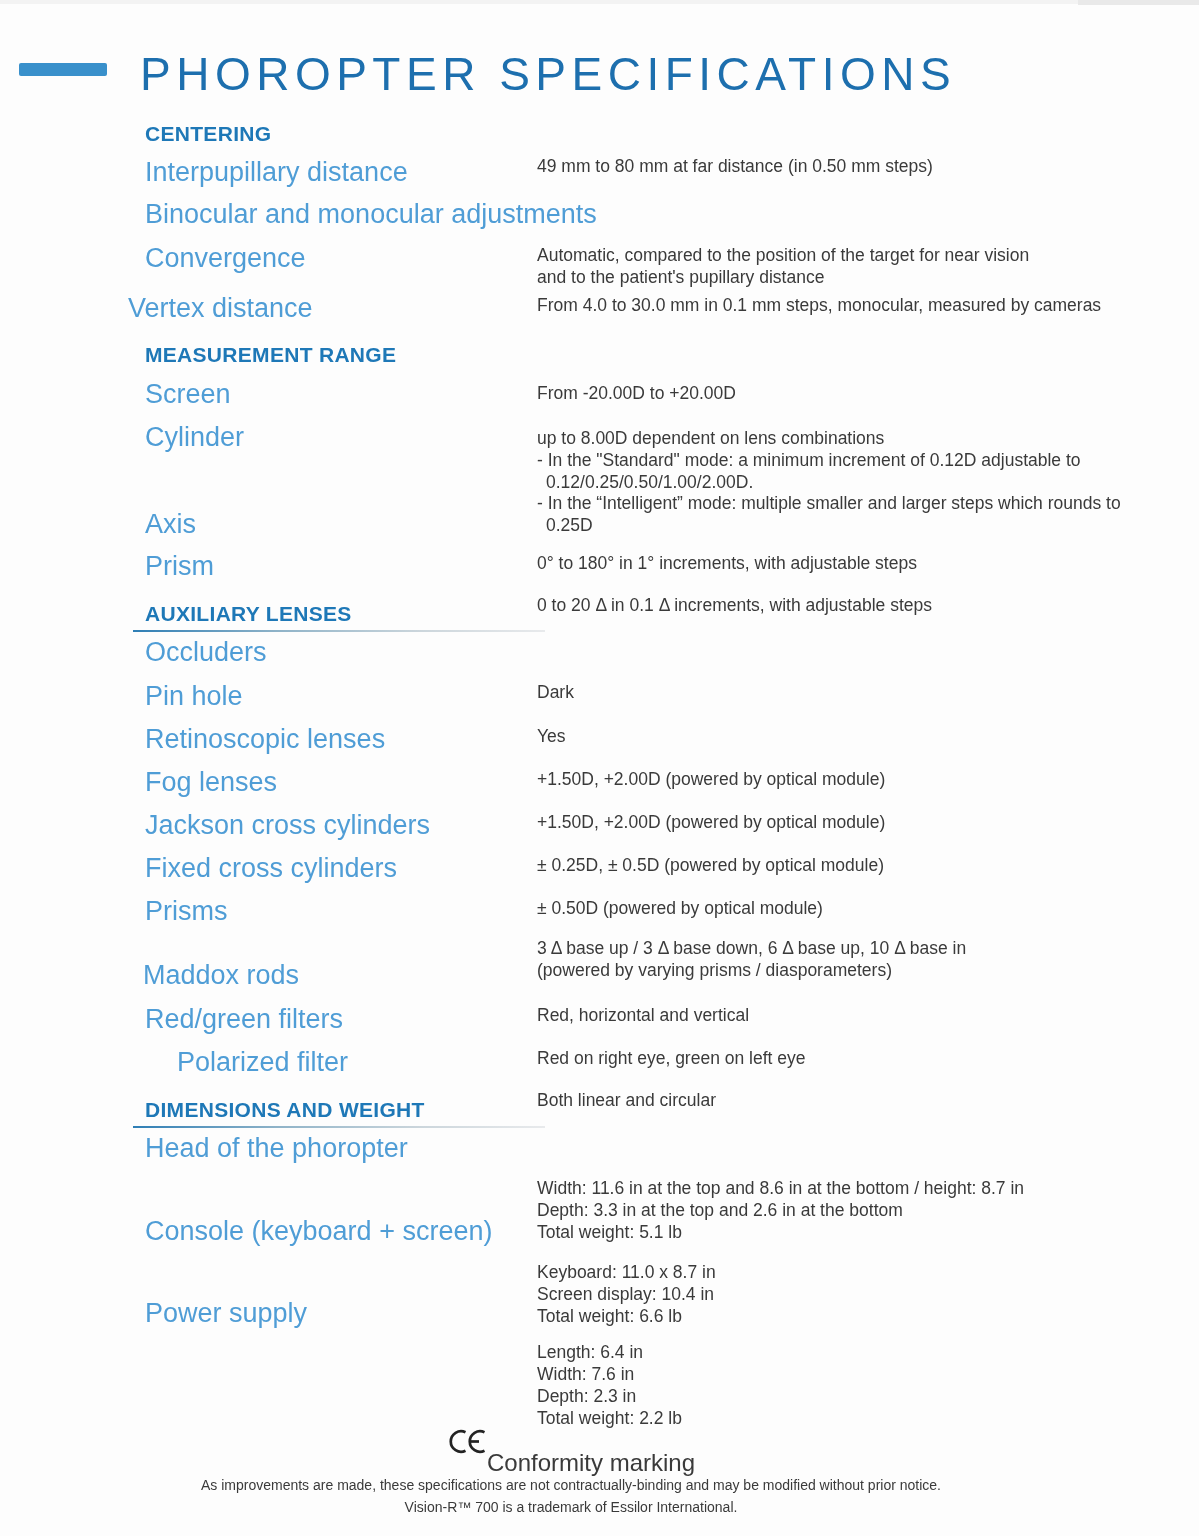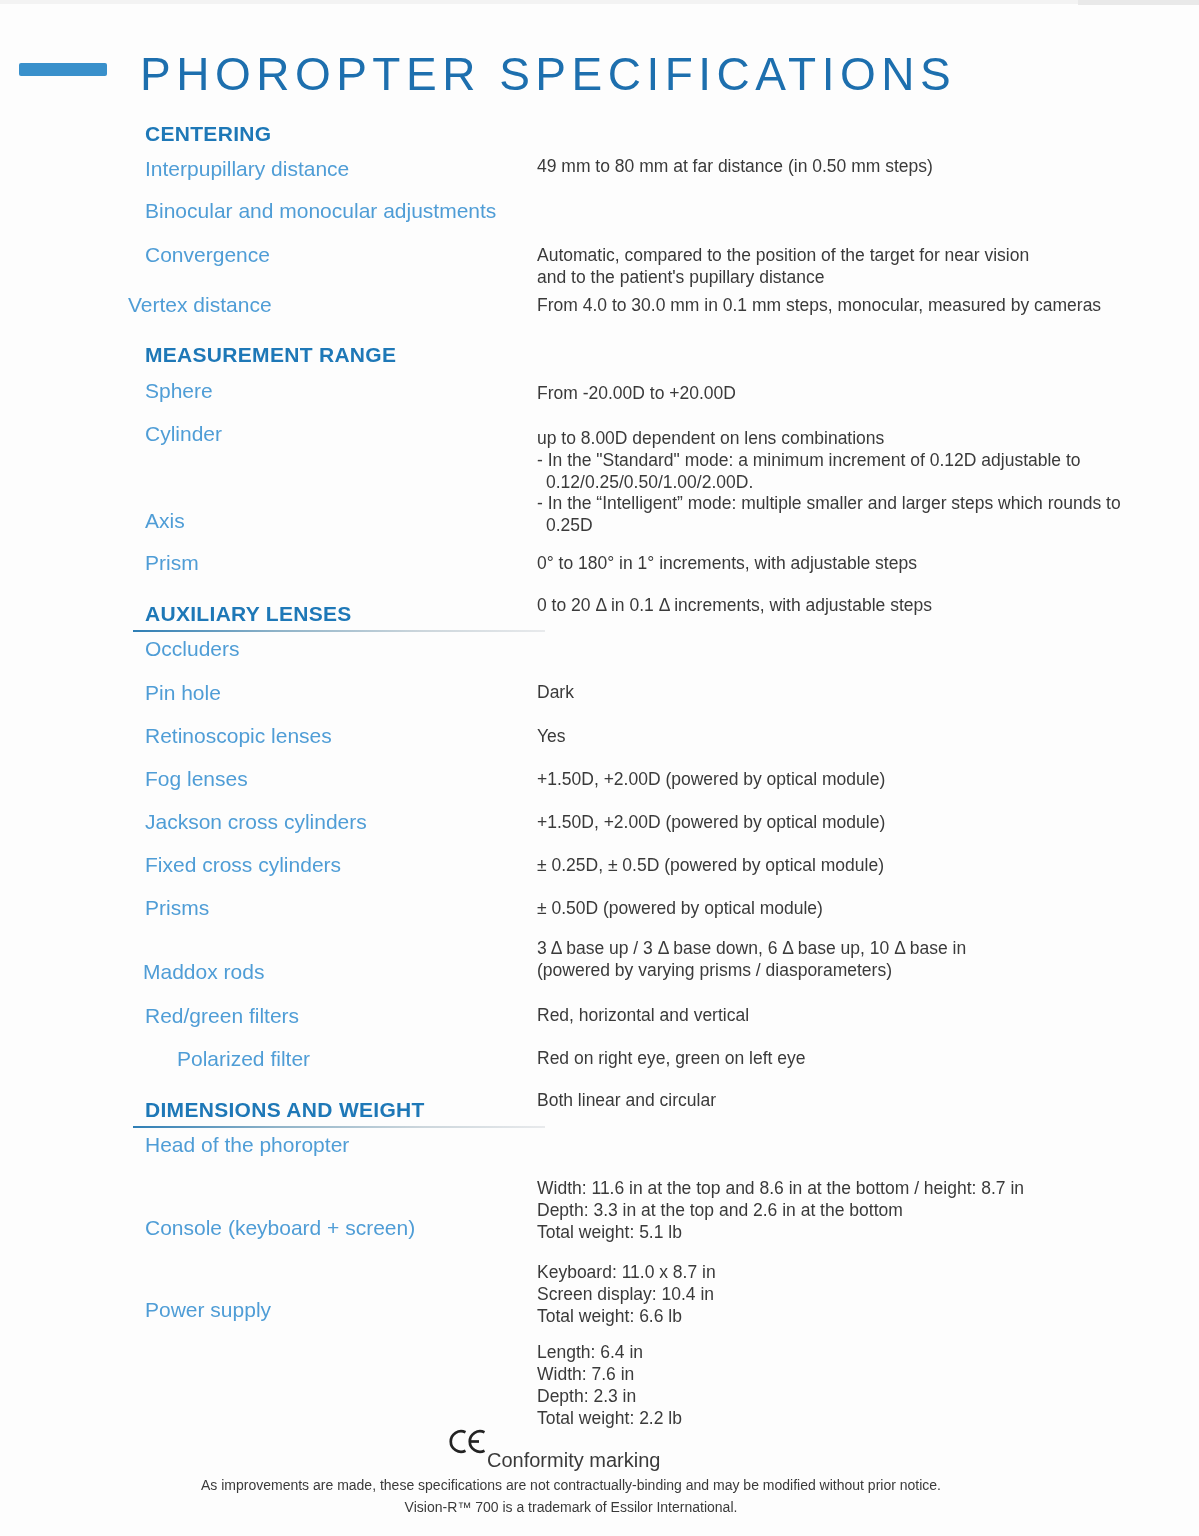--- a/index.html
+++ b/index.html
@@ -13,26 +13,26 @@
   .page-title{
     font-size:46px;color:#1d6fae;letter-spacing:5.5px;font-weight:400;
   }
   .dash{
     position:absolute;left:19px;top:63px;width:88px;height:13px;
     background:#3990cb;border-radius:2px;
   }
   .top-strip{position:absolute;left:0;top:0;width:1199px;height:4px;background:#f3f3f3;}
   .top-strip-dark{position:absolute;left:1078px;top:0;width:121px;height:5px;background:#e9e9e9;}
   .sec-heading{font-size:21px;font-weight:700;color:#1e78b7;letter-spacing:0.3px;}
-  .label{font-size:21px;font-weight:400;color:#4f9dd6;}
+  .label{font-size:27px;font-weight:400;color:#4f9dd6;}
   .value{font-size:17.5px;color:#3a3a3a;}
   .underline{position:absolute;height:2px;width:412px;left:133px;
     background:linear-gradient(to right,#2e7eb5 0%,#8fb3c8 35%,#ccd6dc 70%,#e8eaec 100%);}
   .footer-center{position:absolute;left:0;width:1142px;text-align:center;white-space:normal;}
-  .conformity{font-size:20px;color:#3a3a3a;}
+  .conformity{font-size:24px;color:#3a3a3a;}
   .disclaimer{font-size:14px;color:#3a3a3a;}
   .ce{position:absolute;left:449px;top:1428px;}
 </style>
 </head>
 <body>
 
 <div class="top-strip"></div>
 <div class="top-strip-dark"></div>
 
 <div class="dash"></div>
@@ -47,21 +47,21 @@
 
 <div class="abs label" style="left:145px;top:243px;">Convergence</div>
 <div class="abs value" style="left:537px;top:245px;">Automatic, compared to the position of the target for near vision</div>
 <div class="abs value" style="left:537px;top:267px;">and to the patient's pupillary distance</div>
 
 <div class="abs label" style="left:128px;top:293px;">Vertex distance</div>
 <div class="abs value" style="left:537px;top:295px;">From 4.0 to 30.0 mm in 0.1 mm steps, monocular, measured by cameras</div>
 
 <div class="abs sec-heading" style="left:145px;top:343px;">MEASUREMENT RANGE</div>
 
-<div class="abs label" style="left:145px;top:379px;">Sphere</div>
+<div class="abs label" style="left:145px;top:379px;">Screen</div>
 <div class="abs value" style="left:537px;top:383px;">From -20.00D to +20.00D</div>
 
 <div class="abs label" style="left:145px;top:422px;">Cylinder</div>
 <div class="abs value" style="left:537px;top:428px;">up to 8.00D dependent on lens combinations</div>
 <div class="abs value" style="left:537px;top:450px;">- In the "Standard" mode: a minimum increment of 0.12D adjustable to</div>
 <div class="abs value" style="left:546px;top:472px;">0.12/0.25/0.50/1.00/2.00D.</div>
 <div class="abs value" style="left:537px;top:493px;">- In the “Intelligent” mode: multiple smaller and larger steps which rounds to</div>
 <div class="abs value" style="left:546px;top:515px;">0.25D</div>
 
 <div class="abs label" style="left:145px;top:509px;">Axis</div>

